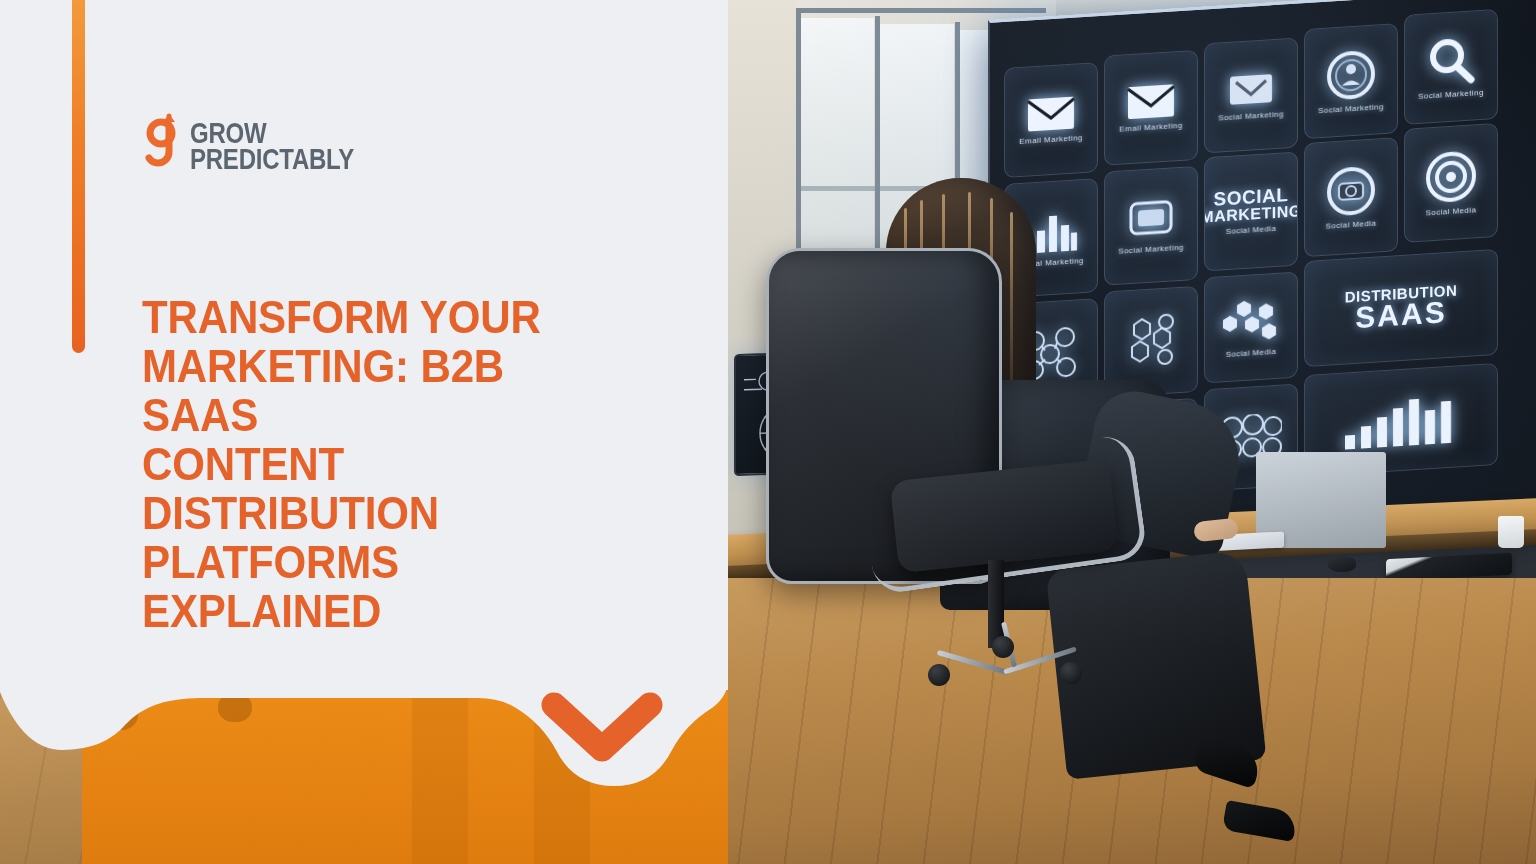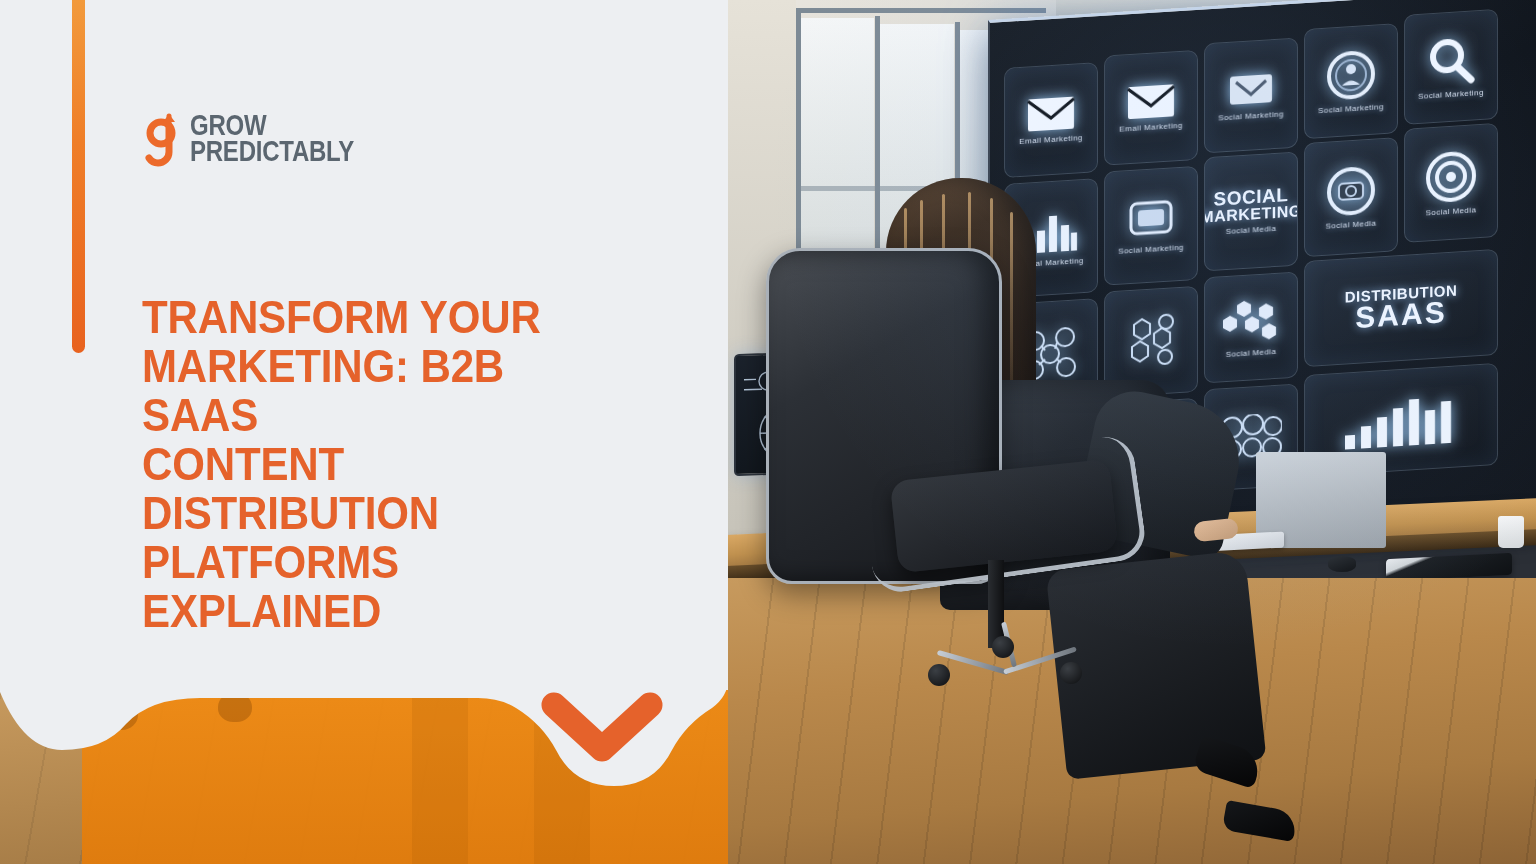--- a/index.html
+++ b/index.html
@@ -140,21 +140,21 @@
   .orange-tint .tint-band{position:absolute;top:0;height:174px;background:rgba(150,75,0,.14);}
   .blob-shadow{position:absolute;border-radius:50% 50% 45% 45%;background:rgba(130,66,4,.35);}
 
   
   .panel-bottom{position:absolute;left:0;top:600px;width:728px;height:264px;}
 
   .accentbar{position:absolute;left:72px;top:0;width:13px;height:353px;
     border-radius:0 0 7px 7px;
     background:linear-gradient(180deg,#f29a3c 0%,#ef7e28 40%,#e8621f 100%);}
 
-  .logo{position:absolute;left:139px;top:112px;display:flex;align-items:flex-start;gap:5px;}
+  .logo{position:absolute;left:139px;top:112px;display:flex;align-items:flex-end;gap:5px;}
   .logo-mark{position:relative;width:46px;height:60px;}
   .logo-words{display:flex;flex-direction:column;line-height:.86;}
   .logo-words span{font-family:"Liberation Sans", sans-serif;font-weight:bold;
     color:#5b6670;letter-spacing:-.3px;transform:scaleX(.80);transform-origin:left center;}
   .logo-l1{font-size:30px;}
   .logo-l2{font-size:30px;}
 
   .headline{position:absolute;left:142px;top:262px;width:540px;
     color:#e5622b;font-weight:bold;font-size:47px;line-height:1.04;
     letter-spacing:-.2px;text-transform:uppercase;

